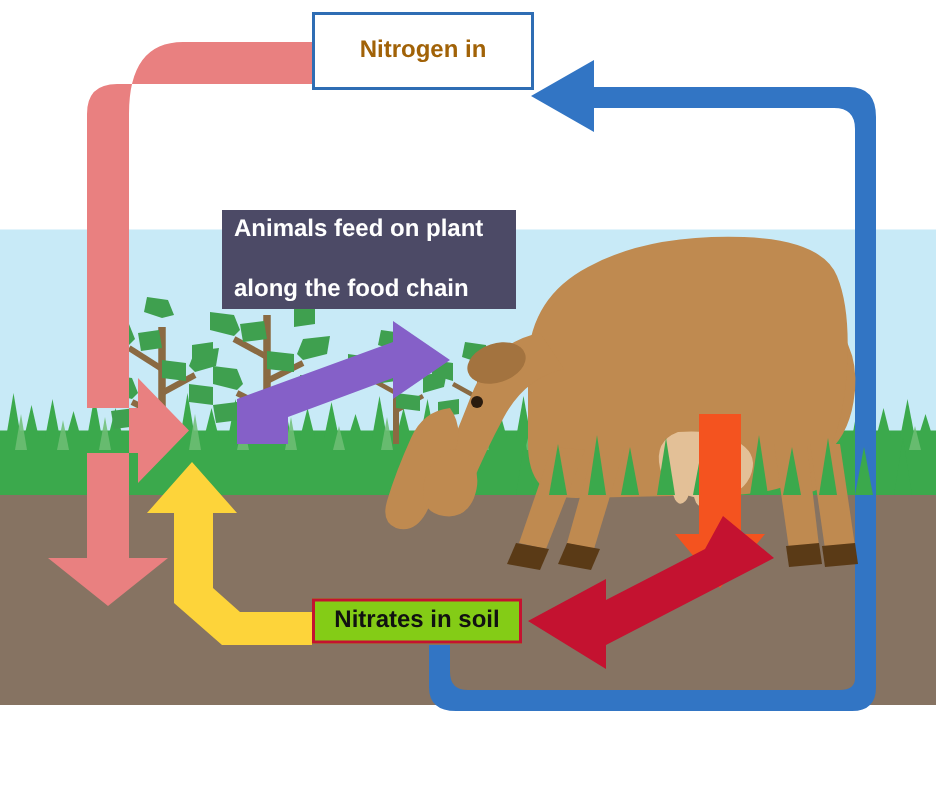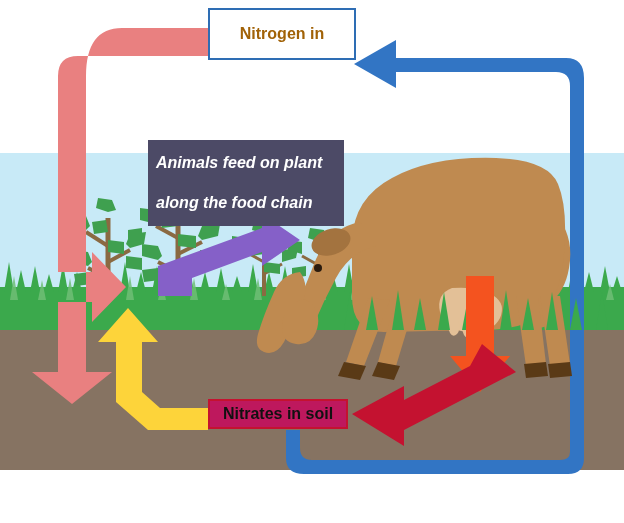--- a/index.html
+++ b/index.html
@@ -2,24 +2,24 @@
 <html><head>
 <meta charset="utf-8">
 <style>
   html,body{margin:0;padding:0;background:#fff;}
   body{width:624px;height:523px;font-family:"Liberation Sans",sans-serif;}
   #stage{position:relative;width:624px;height:523px;overflow:hidden;background:#ffffff;}
   #stage svg{position:absolute;left:0;top:0;}
   .lbl{position:absolute;box-sizing:border-box;display:flex;align-items:center;justify-content:center;text-align:center;}
   .lbl-atmos{left:208px;top:8px;width:148px;height:52px;background:#ffffff;border:2px solid #2E6DB4;
     font-size:16px;font-weight:bold;color:#a16207;line-height:1.2;}
-  .lbl-nitrates{left:208px;top:399px;width:140px;height:30px;background:#be185d;border:2px solid #C41230;
+  .lbl-nitrates{left:208px;top:399px;width:140px;height:30px;background:#84cc16;border:2px solid #C41230;
     font-size:16px;font-weight:bold;color:#111;}
-  .lbl-animals{left:148px;top:140px;width:196px;height:86px;background:#4C4A66;color:#ffffff;
-    font-size:16px;font-weight:bold;line-height:1.25;padding:4px 8px;text-align:left;justify-content:flex-start;font-style:italic;}
+  .lbl-animals{left:148px;top:140px;width:196px;height:66px;background:#4C4A66;color:#ffffff;
+    font-size:16px;font-weight:bold;line-height:1.25;padding:4px 8px;text-align:left;justify-content:flex-start;}
 </style>
 </head>
 <body>
 
 <div id="stage">
 
   <svg width="624" height="523" viewBox="0 0 624 523">
     <defs>
       <clipPath id="skyclip">
           <rect x="0" y="153" width="624" height="140"></rect>

